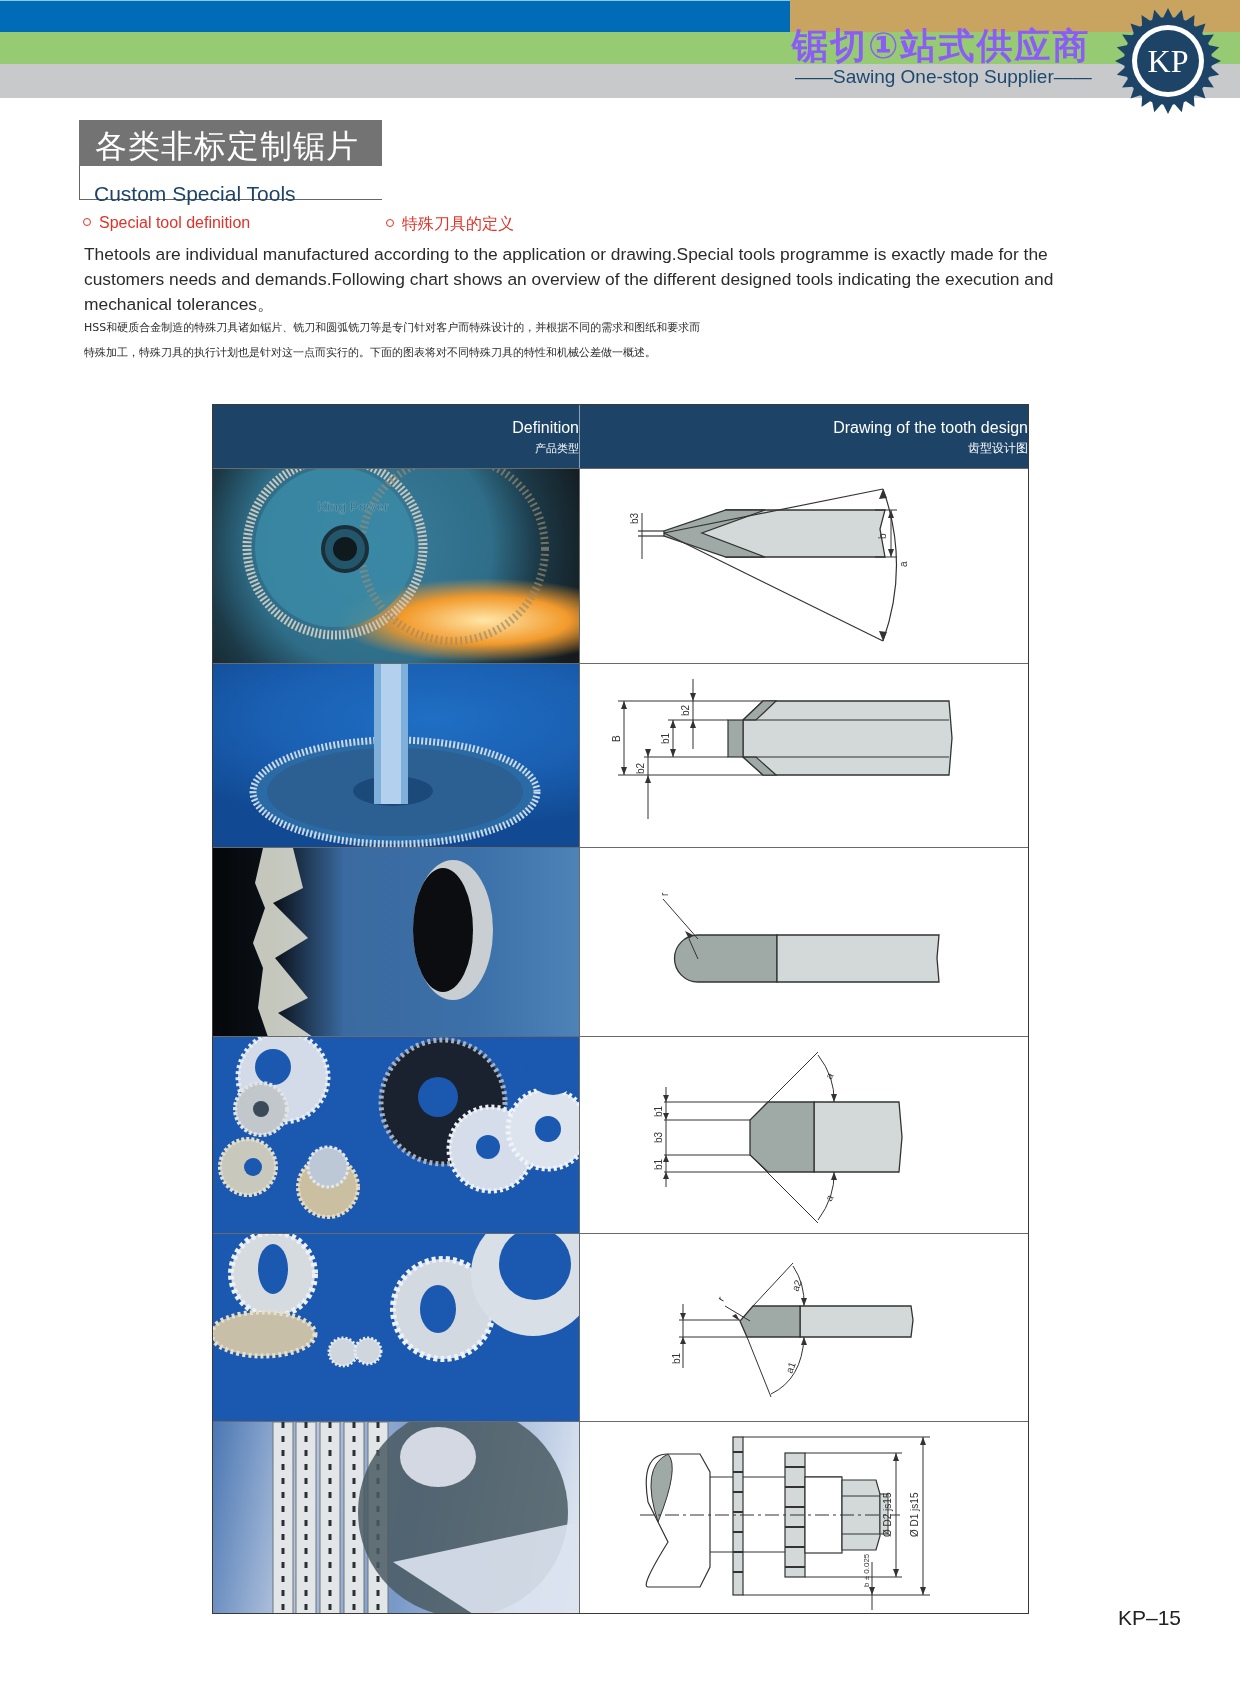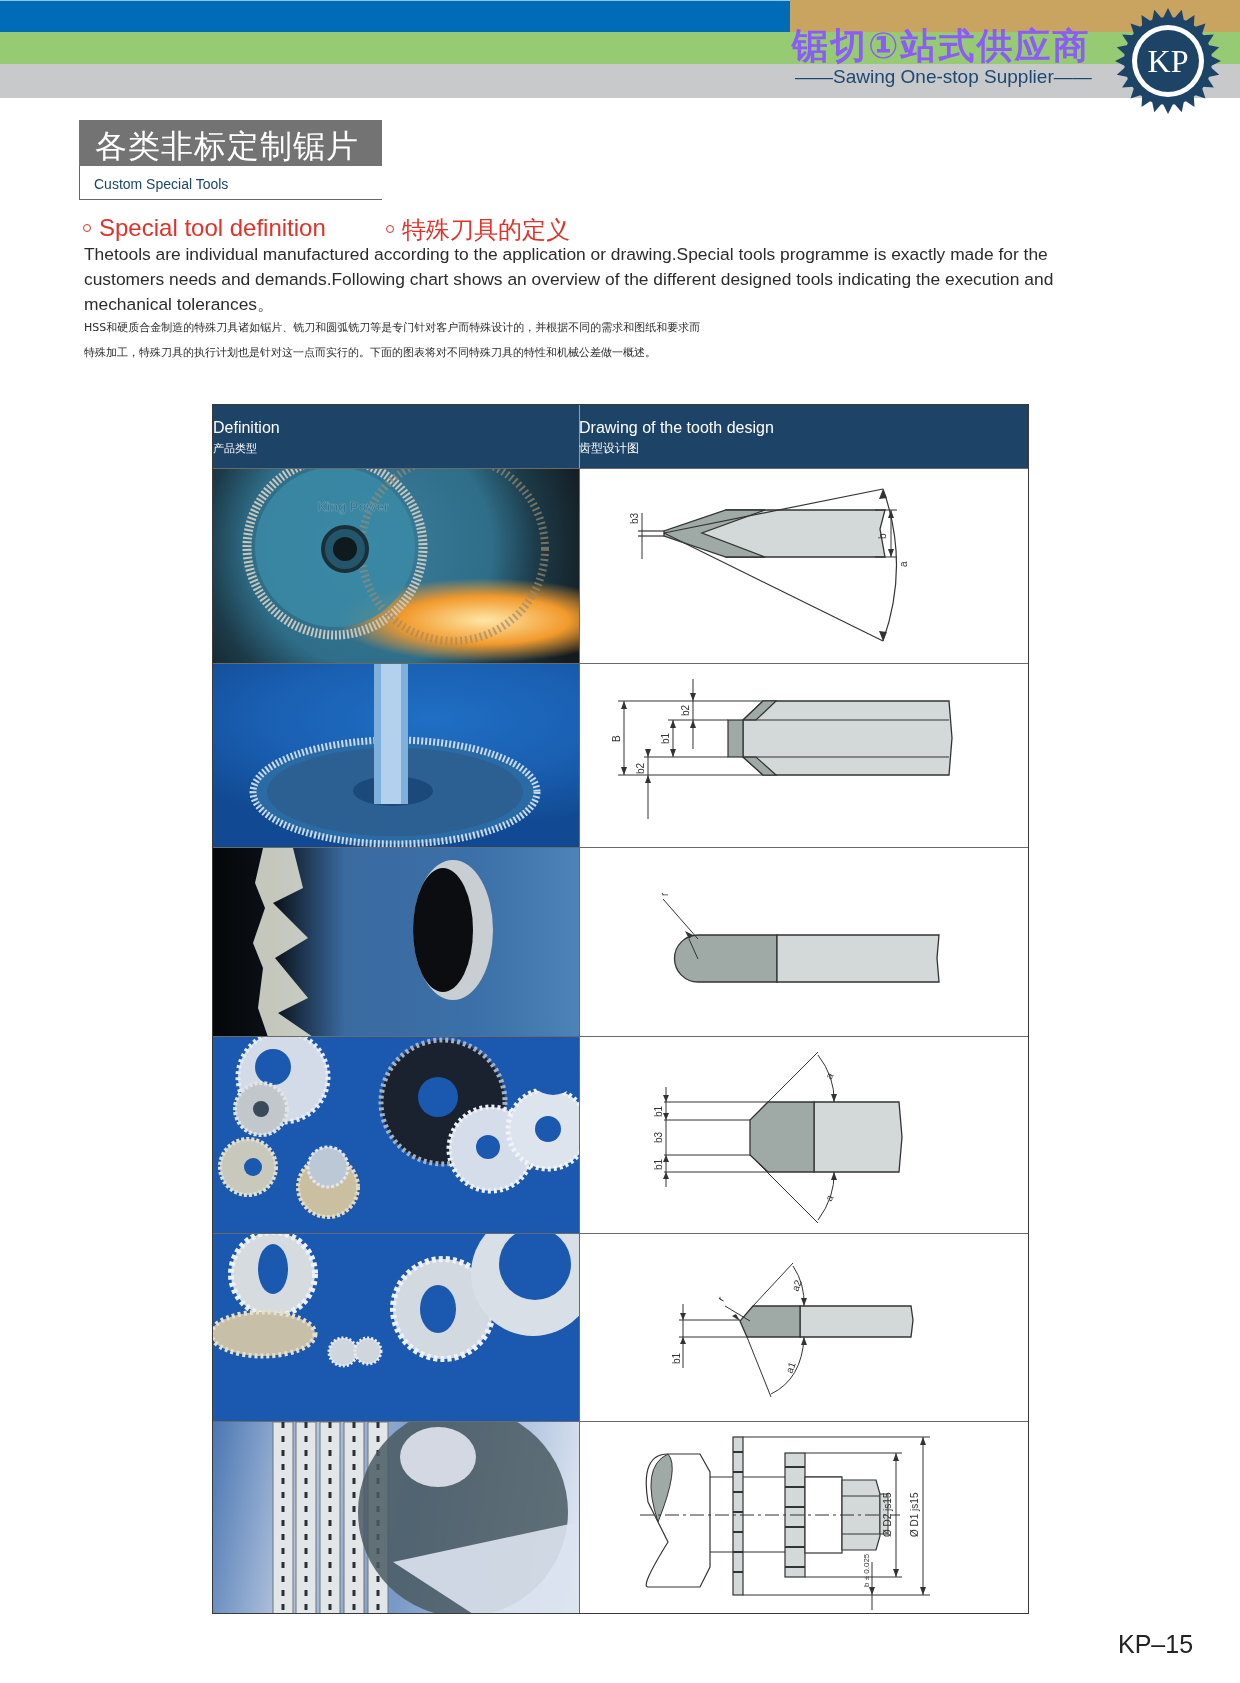--- a/index.html
+++ b/index.html
@@ -17,43 +17,43 @@
                font-weight:bold; font-size:36px; letter-spacing:2px; color:#8b5cf6; white-space:nowrap; }
   .slogan-en { position:absolute; left:795px; top:66px; font-size:19px; color:#1d4870; white-space:nowrap; }
 
   .logo { position:absolute; left:1115px; top:8px; width:106px; height:106px; }
 
   
   .title-box { position:absolute; left:79px; top:120px; width:303px; height:46px; background:#737373; }
   .title-cn { position:absolute; left:16px; top:5px; font-size:32px; color:#ffffff; letter-spacing:1px; white-space:nowrap; font-family:"DejaVu Sans", sans-serif; }
   .subtitle-box { position:absolute; left:79px; top:166px; width:303px; height:34px;
                   border-left:1px solid #666; border-bottom:1px solid #666; }
-  .subtitle { position:absolute; left:14px; top:10px; font-size:14px; color:#1d4466; white-space:nowrap; }
-
-  .section-head { position:absolute; top:214px; font-size:24px; color:#e03228; white-space:nowrap; }
+  .subtitle { position:absolute; left:14px; top:16px; font-size:21px; color:#1d4466; white-space:nowrap; }
+
+  .section-head { position:absolute; top:214px; font-size:16px; color:#e03228; white-space:nowrap; }
   .bullet { display:inline-block; width:8px; height:8px; border:1.5px solid #e03228; border-radius:50%; margin-right:8px; vertical-align:middle; position:relative; top:-2px; }
 
   .body-text { position:absolute; left:84px; top:242px; width:1060px; font-size:17.4px; line-height:24.8px; color:#2b2b2b; }
   .body-text p { white-space:nowrap; }
   .body-cn { font-family:"DejaVu Sans", sans-serif; font-size:11px; }
 
   
   .tbl { position:absolute; left:212px; top:404px; width:817px; height:1210px; border:1.5px solid #3a3a3a; }
   .tbl-head { position:absolute; left:0; top:0; width:100%; height:63px; background:#1d4466; }
-  .th { position:absolute; top:12px; text-align:left; color:#fff; font-size:16px; line-height:21px; }
+  .th { position:absolute; top:12px; text-align:right; color:#fff; font-size:16px; line-height:21px; }
   .th-1 { left:0; width:366px; }
   .th-2 { left:366px; width:449px; }
   .th-divider { position:absolute; left:366px; top:0; width:1px; height:63px; background:#8aa0b6; }
 
   .row { position:absolute; left:0; width:100%; border-top:1.5px solid #6a6a6a; }
   .photo { position:absolute; left:0; top:0; width:438px; height:100%; overflow:hidden; }
   .drawing { position:absolute; left:366px; top:0; width:449px; height:100%; border-left:1.5px solid #6a6a6a; background:#fff; }
   .drawing svg { position:absolute; left:0; top:0; }
 
-  .page-no { position:absolute; left:1118px; top:1606px; font-size:25px; color:#222;margin-top:24px; }
+  .page-no { position:absolute; left:1118px; top:1606px; font-size:21px; color:#222; }
 </style>
 </head>
 <body>
 
 <div class="band band-blue"></div>
 <div class="band band-tan"></div>
 <div class="band band-green"></div>
 <div class="band band-gray"></div>
 
 <div class="slogan-cn">锯切①站式供应商</div>

